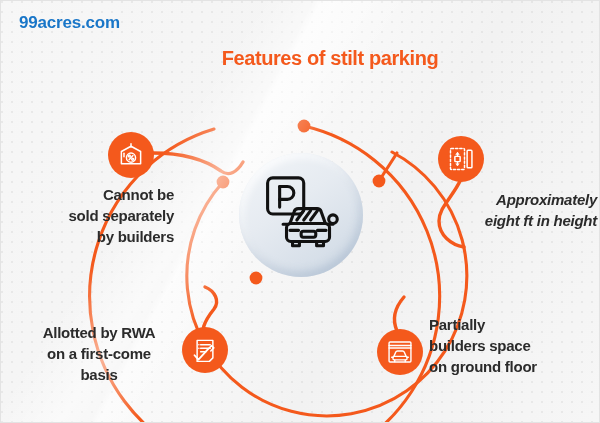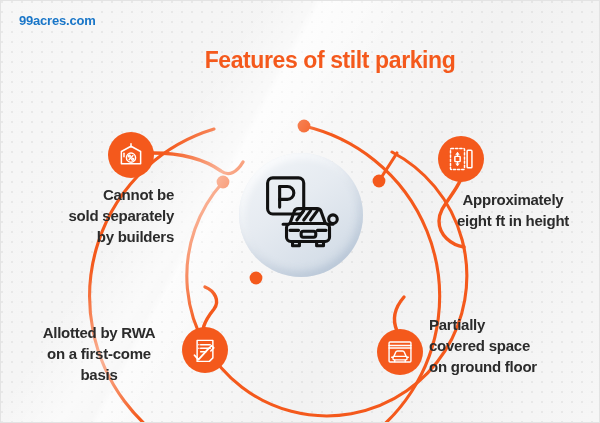--- a/index.html
+++ b/index.html
@@ -36,36 +36,36 @@
       rgba(255,255,255,0.55) 38%,
       rgba(255,255,255,0.0) 47%,
       rgba(255,255,255,0.0) 100%);
   }
 
   
   #logo {
     position: absolute;
     left: 18px;
     top: 12px;
-    font-size: 13px;
+    font-size: 17px;
     font-weight: bold;
     letter-spacing: -0.2px;
     color: #1976c8;
     white-space: nowrap;
   }
 
   
   #title {
     position: absolute;
     left: 0;
     right: 0;
     top: 46px;
     text-align: center;
     padding-left: 60px;
-    font-size: 23px;
+    font-size: 20px;
     font-weight: bold;
     letter-spacing: -0.4px;
     color: #f4591c;
     white-space: nowrap;
   }
 
   
   #rings {
     position: absolute;
     left: 0;
@@ -116,21 +116,21 @@
   .caption {
     position: absolute;
     font-size: 15px;
     font-weight: bold;
     line-height: 21px;
     color: #2b2b2b;
     letter-spacing: -0.25px;
     white-space: pre-line;
   }
   #cap-topleft    { right: 425px; top: 183px; text-align: right; width: 180px; }
-  #cap-right      { left: 428px; top: 188px; text-align: center;  width: 168px; }
+  #cap-right      { left: 428px; top: 188px; text-align: right;  width: 168px; font-style: italic; }
   #cap-bottomleft { right: 405px; top: 321px; text-align: center; width: 190px; }
   #cap-bottomright{ left: 428px; top: 313px; text-align: left;  width: 170px; }
 </style>
 </head>
 <body>
 
 <div id="infographic">
 
   <svg id="rings" viewBox="0 0 600 423" xmlns="http://www.w3.org/2000/svg">
     <g fill="none" stroke="#f4591c" stroke-width="3.1" stroke-linecap="round">
@@ -255,16 +255,16 @@
         <rect x="3.5" y="4.5" width="25" height="23" rx="1.2"></rect>
         <path d="M3.5 8.5 h25 M3.5 11.5 h25"></path>
         <path d="M9 21 l2.2 -5 a2 2 0 0 1 1.8 -1.2 h6 a2 2 0 0 1 1.8 1.2 L23 21"></path>
         <rect x="8" y="21" width="16" height="4" rx="1.2"></rect>
         <path d="M10 25 v2 M22 25 v2"></path>
         <path d="M6.5 22 h1.5 M24 22 h1.5"></path>
       </g>
     </svg>
   </div>
   <div class="caption" id="cap-bottomright">Partially
-covered space
+builders space
 on ground floor</div>
 
 </div>
 
 </body></html>

